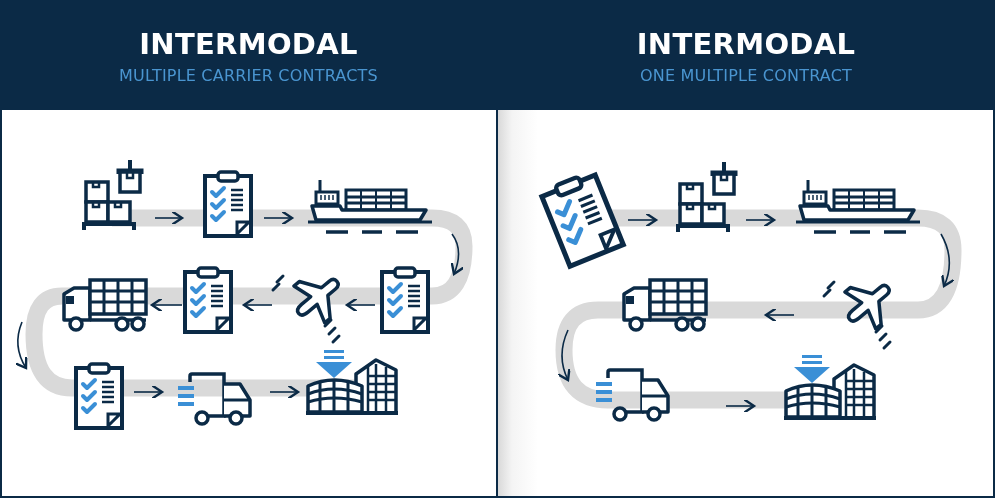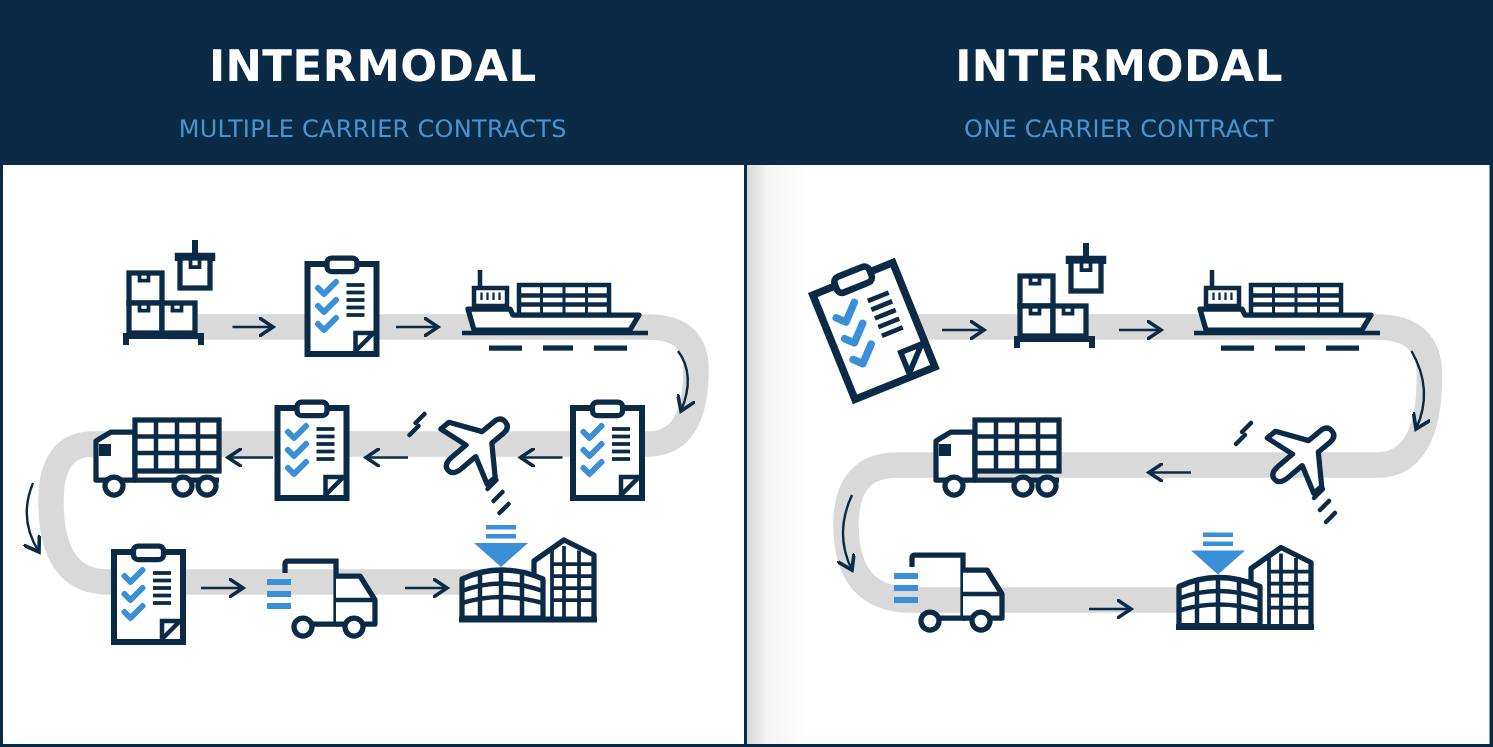--- a/index.html
+++ b/index.html
@@ -2,21 +2,21 @@
 <html><head>
 <meta charset="utf-8">
 <style>
   html, body { margin:0; padding:0; }
   body { width:995px; height:498px; overflow:hidden; background:#0b2a46; font-family:"DejaVu Sans", sans-serif; }
   .frame { position:relative; width:995px; height:498px; background:#0b2a46; }
   .header { position:absolute; top:0; height:142px; display:flex; flex-direction:column; align-items:center; }
   .header.left { left:0; width:497px; }
   .header.right { left:497px; width:498px; }
   .title { margin-top:27px; color:#ffffff; font-weight:bold; font-size:29px; letter-spacing:0.3px; line-height:34px; }
-  .subtitle { margin-top:15px; color:#4a95d0; font-size:16px; letter-spacing:0.2px; line-height:20px;text-align:right; }
+  .subtitle { margin-top:5px; color:#4a95d0; font-size:16px; letter-spacing:0.2px; line-height:20px;text-align:right; }
   .panel { position:absolute; top:110px; height:386px; background:#ffffff; }
   .panel.left { left:2px; width:494px; }
   .panel.right { left:498px; width:495px; background:linear-gradient(to right, #d9d9d9 0px, #f4f4f4 14px, #ffffff 40px, #ffffff 100%); }
   svg { position:absolute; left:0; top:0; }
 </style>
 </head>
 <body>
 
 <svg width="0" height="0" style="position:absolute">
   <defs>
@@ -157,21 +157,21 @@
 </svg>
 
 <div class="frame">
 
   <div class="header left">
     <div class="title">INTERMODAL</div>
     <div class="subtitle">MULTIPLE CARRIER CONTRACTS</div>
   </div>
   <div class="header right">
     <div class="title">INTERMODAL</div>
-    <div class="subtitle">ONE CARRIER CONTRACT</div>
+    <div class="subtitle">ONE MULTIPLE CONTRACT</div>
   </div>
 
   <div class="panel left">
     <svg width="494" height="386" viewBox="0 0 494 386">
 
       <path d="M110 108 L430 108 Q462 108 462 136 Q462 186 430 186 L60 186 Q32 186 32 224 Q32 278 70 278 L390 278" fill="none" stroke="#d9d9d9" stroke-width="17"></path>
 
       <path d="M450 124 Q462 140 452 164" fill="none" stroke="#0b2a46" stroke-width="1.6" marker-end="url(#arrowhead)"></path>
       <path d="M20 212 Q10 236 24 258" fill="none" stroke="#0b2a46" stroke-width="1.6" marker-end="url(#arrowhead)"></path>
 

